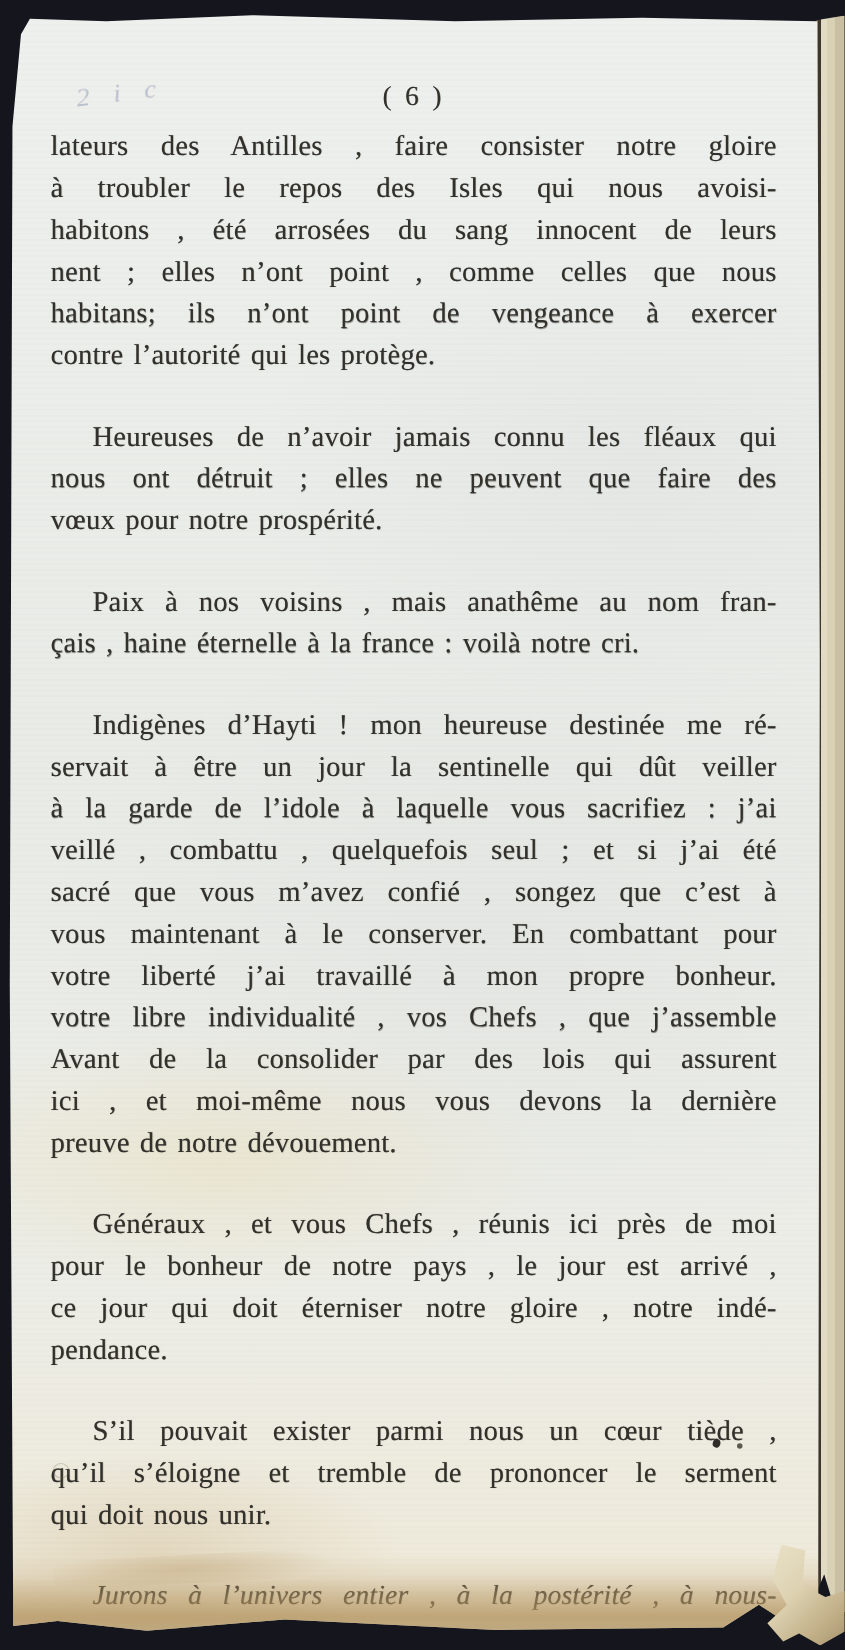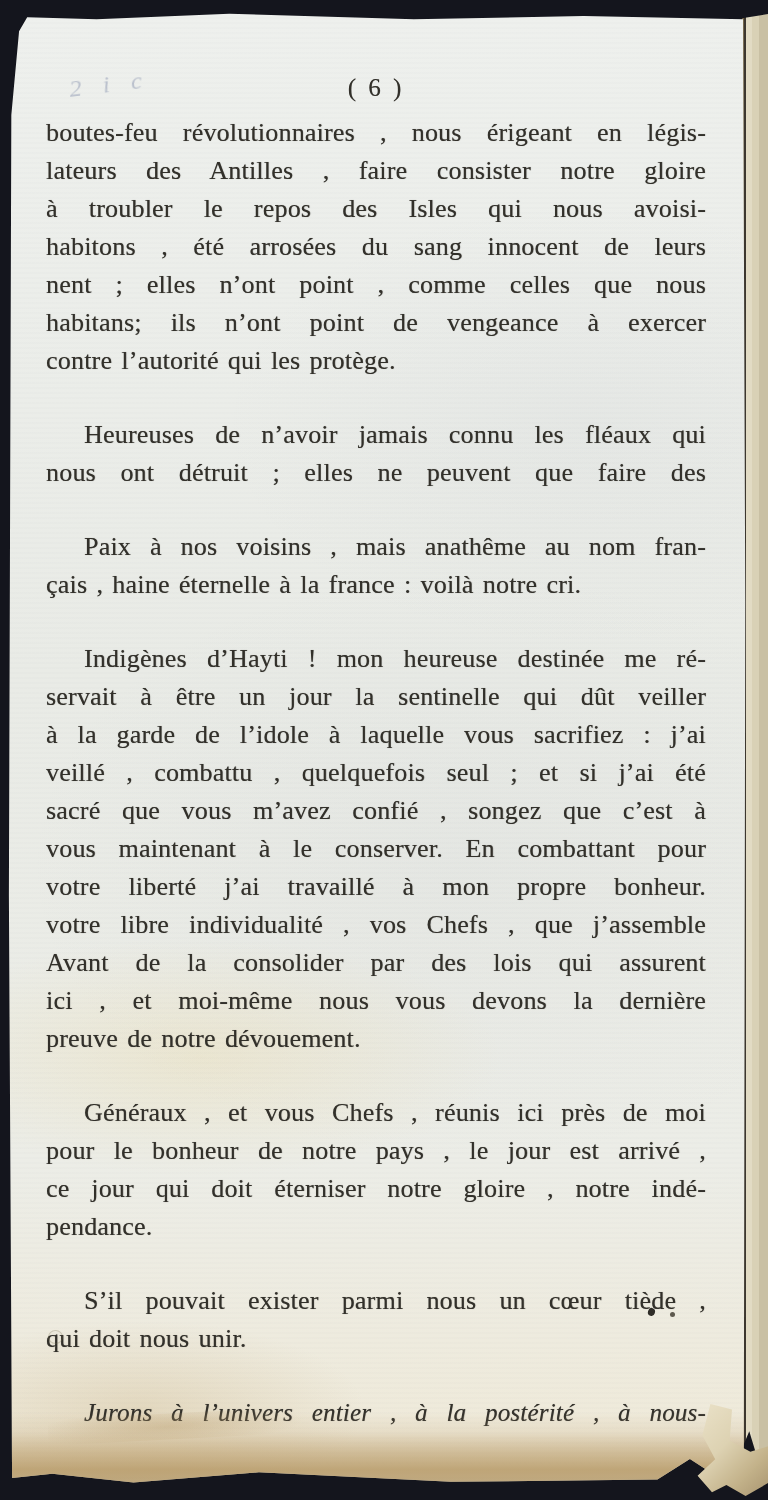--- a/index.html
+++ b/index.html
@@ -106,47 +106,48 @@
 </head>
 <body>
 
 <div class="stage">
   <div class="edge-strip"></div>
 
   <div class="paper">
     <div class="ghost">2 i c</div>
     <div class="pagenum">( 6 )</div>
     <div class="text-block">
-        <div class="line">boutes-feu révolutionnaires , nous érigeant en légis-</div>
         <div class="line">lateurs des Antilles , faire consister notre gloire</div>
         <div class="line">à troubler le repos des Isles qui nous avoisi-</div>
         <div class="line">habitons , été arrosées du sang innocent de leurs</div>
         <div class="line">nent ; elles n’ont point , comme celles que nous</div>
         <div class="line">habitans; ils n’ont point de vengeance à exercer</div>
         <div class="line no-just">contre l’autorité qui les protège.</div>
         <div class="line indent">Heureuses de n’avoir jamais connu les fléaux qui</div>
         <div class="line">nous ont détruit ; elles ne peuvent que faire des</div>
+        <div class="line no-just">vœux pour notre prospérité.</div>
         <div class="line indent">Paix à nos voisins , mais anathême au nom fran-</div>
         <div class="line no-just">çais , haine éternelle à la france : voilà notre cri.</div>
         <div class="line indent">Indigènes d’Hayti ! mon heureuse destinée me ré-</div>
         <div class="line">servait à être un jour la sentinelle qui dût veiller</div>
         <div class="line">à la garde de l’idole à laquelle vous sacrifiez : j’ai</div>
         <div class="line">veillé , combattu , quelquefois seul ; et si j’ai été</div>
         <div class="line">sacré que vous m’avez confié , songez que c’est à</div>
         <div class="line">vous maintenant à le conserver. En combattant pour</div>
         <div class="line">votre liberté j’ai travaillé à mon propre bonheur.</div>
         <div class="line">votre libre individualité , vos Chefs , que j’assemble</div>
         <div class="line">Avant de la consolider par des lois qui assurent</div>
         <div class="line">ici , et moi-même nous vous devons la dernière</div>
         <div class="line no-just">preuve de notre dévouement.</div>
         <div class="line indent">Généraux , et vous Chefs , réunis ici près de moi</div>
         <div class="line">pour le bonheur de notre pays , le jour est arrivé ,</div>
         <div class="line">ce jour qui doit éterniser notre gloire , notre indé-</div>
         <div class="line no-just">pendance.</div>
         <div class="line indent">S’il pouvait exister parmi nous un cœur tiède ,</div>
+        <div class="line">qu’il s’éloigne et tremble de prononcer le serment</div>
         <div class="line no-just">qui doit nous unir.</div>
         <div class="line indent italic">Jurons à l’univers entier , à la postérité , à nous-</div>
       </div>
     <div class="stain-streak"></div>
     <div class="stain-bottom"></div>
     <div class="speck"></div>
     <div class="fly-speck"></div>
     <div class="ring"></div>
   </div>
 

